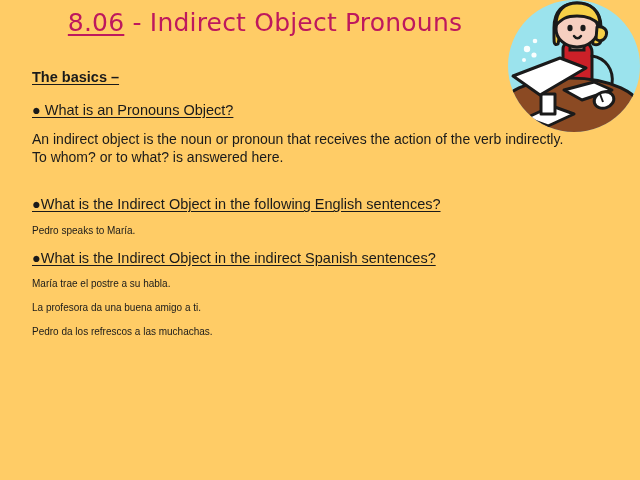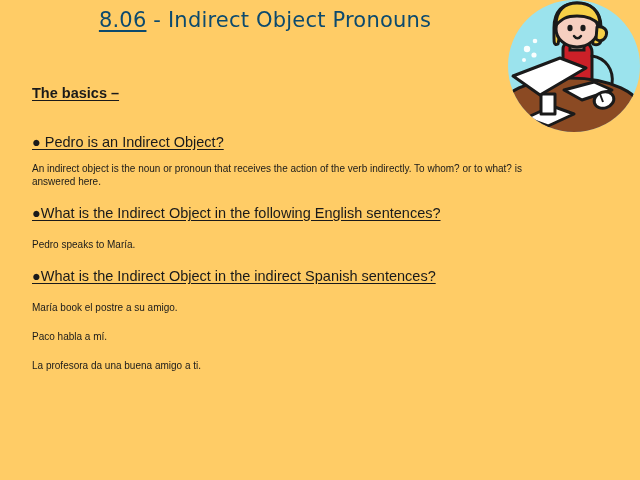--- a/index.html
+++ b/index.html
@@ -33,64 +33,64 @@
   }
 
   
   #title {
     position: absolute;
     left: 0;
     top: 8px;
     width: 530px;
     text-align: center;
     font-family: "DejaVu Sans", sans-serif;
-    font-size: 21px;
+    font-size: 25px;
     font-weight: 400;
-    color: #0c4a6e;
+    color: #be185d;
     letter-spacing: 0.2px;
     white-space: nowrap;
   }
   #title .num {
     text-decoration: underline;
     text-underline-offset: 3px;
   }
 
   
   #body {
     position: absolute;
     left: 32px;
     top: 68px;
     width: 580px;
     color: #1a1a1a;
     font-size: 14.5px;
     line-height: 1.28;
   }
 
   .line {
-    margin: 16px 0 11px 0;
+    margin: 0 0 11px 0;
   }
 
   .heading {
     font-weight: bold;
     font-size: 14.5px;
     text-decoration: underline;
     text-underline-offset: 2px;
   }
 
   .bullet-q {
     text-decoration: underline;
     text-underline-offset: 2px;
     font-size: 14.5px;
   }
 
   .para {
-    font-size: 10px;
+    font-size: 14px;
     line-height: 1.3;
     width: 532px;
-    margin-bottom: 16px;
+    margin-bottom: 29px;
   }
 
   .sentence {
     font-size: 10px;
   }
 
   .spacer-sm { height: 3px; }
 </style>
 </head>
 <body>
@@ -154,29 +154,29 @@
   </div>
 
   <div id="title"><span class="num">8.06</span><span>  - Indirect Object Pronouns</span></div>
 
   <div id="body">
 
     <div class="line heading">The basics –</div>
 
     <div class="spacer-sm"></div>
 
-    <div class="line bullet-q">● Pedro is an Indirect Object? </div>
+    <div class="line bullet-q">● What is an Pronouns Object? </div>
 
     <div class="para">An indirect object is the noun or pronoun that receives the action of the verb indirectly. To whom? or to what? is answered here.</div>
 
     <div class="line bullet-q">●What is the Indirect Object in the following English sentences?</div>
 
     <div class="line sentence">Pedro speaks to María.</div>
 
     <div class="line bullet-q">●What is the Indirect Object in the indirect Spanish sentences?</div>
 
-    <div class="line sentence">María book el postre a su amigo.</div>
-    <div class="line sentence">Paco habla a mí.</div>
+    <div class="line sentence">María trae el postre a su habla.</div>
     <div class="line sentence">La profesora da una buena amigo a ti.</div>
+    <div class="line sentence">Pedro da los refrescos a las muchachas.</div>
 
   </div>
 
 </div>
 
 </body></html>

